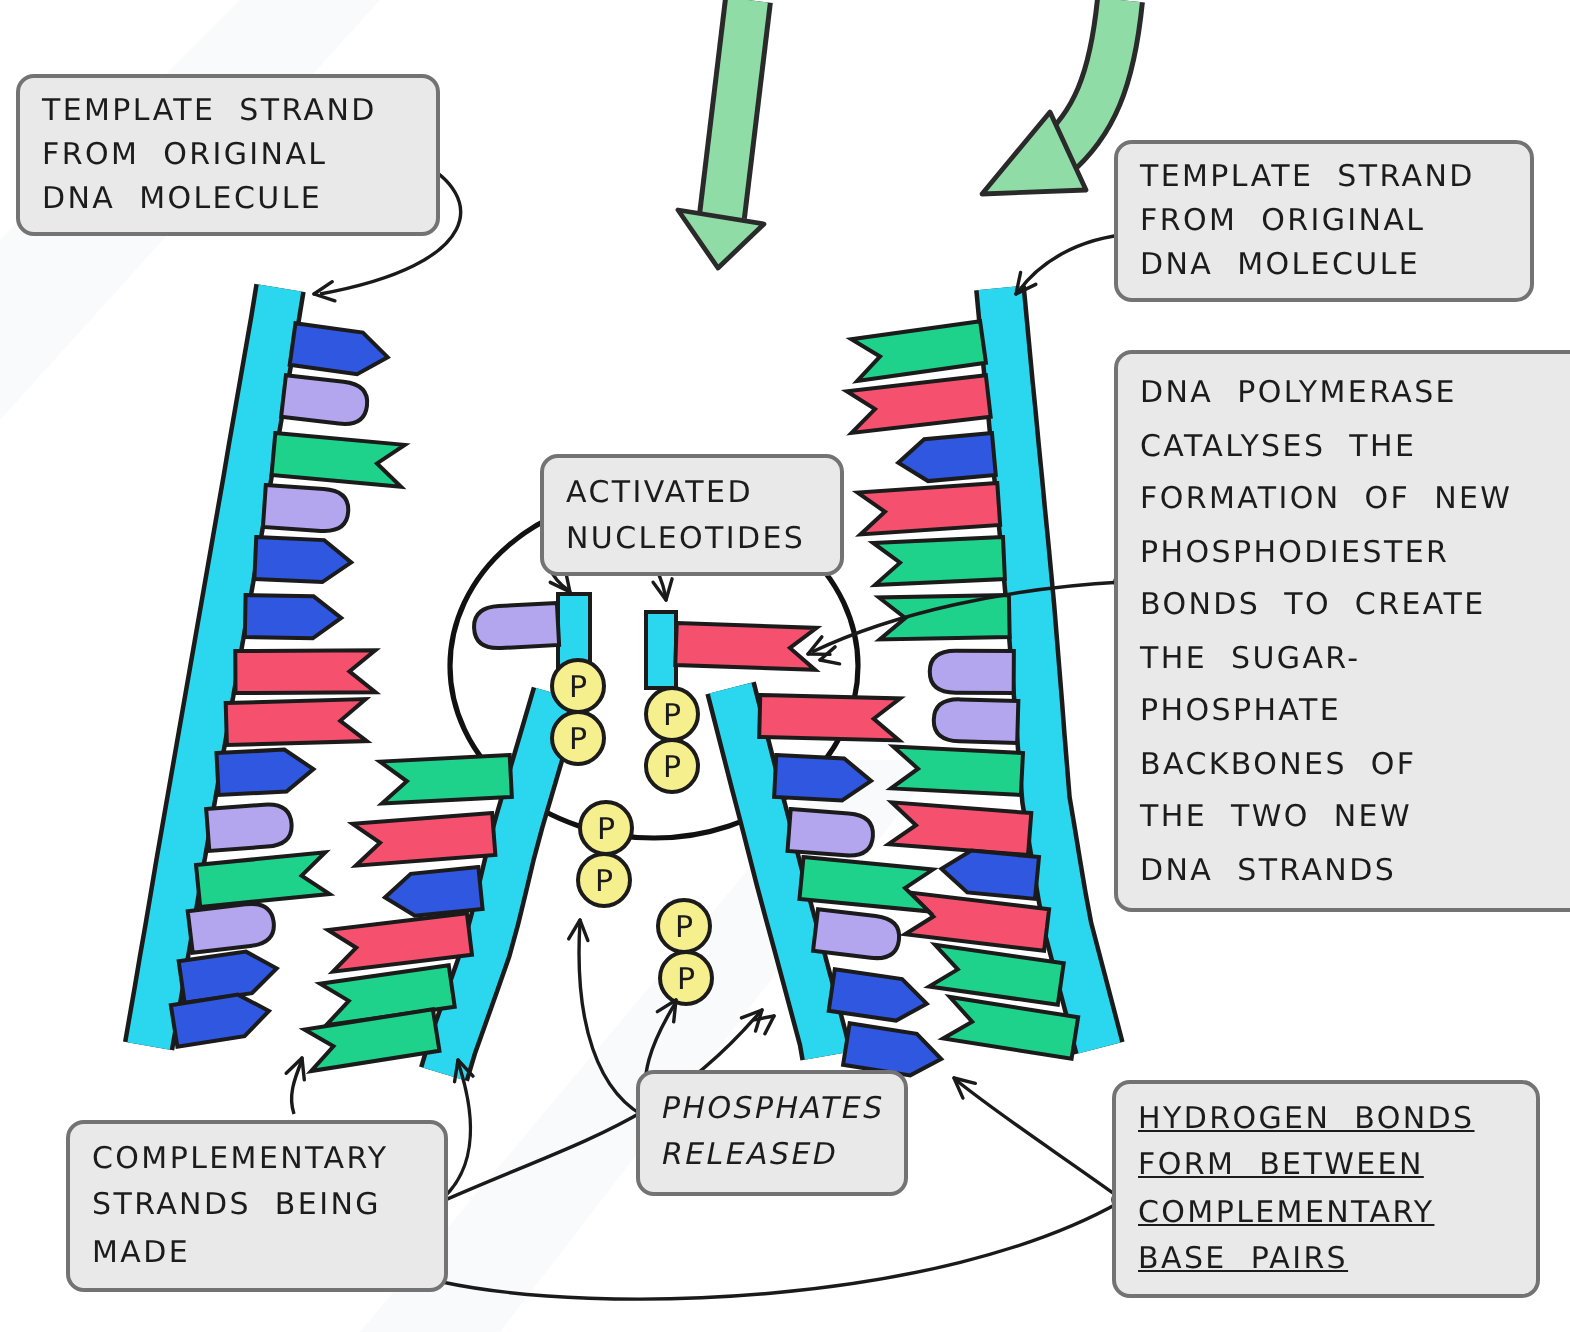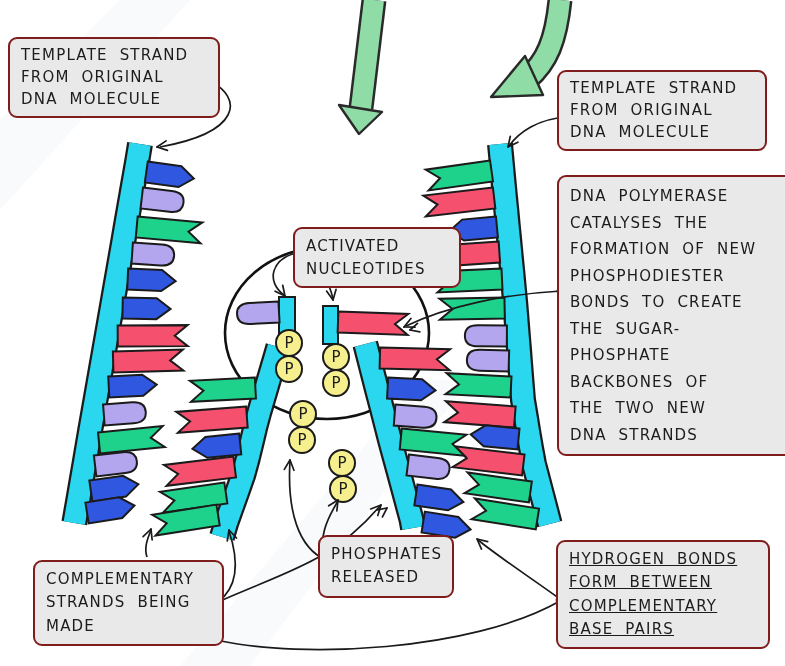--- a/index.html
+++ b/index.html
@@ -5,36 +5,36 @@
   html,body{margin:0;padding:0;background:#ffffff;}
   .stage{
     position:relative;width:785px;height:666px;overflow:hidden;
     background:#ffffff;
     font-family:"DejaVu Sans", sans-serif;
   }
   svg{position:absolute;left:0;top:0;}
   .label{
     position:absolute;
     background:#e9e9e9;
-    border:2px solid #7f1d1d;
+    border:2px solid #737373;
     border-radius:9px;
     padding:6px 11px;
     color:#1c1c1c;
     font-size:15px;
     letter-spacing:1.2px;
     word-spacing:6px;
     line-height:1.45;
     white-space:pre-line;
     box-sizing:border-box;
   }
   .lbl-tl{left:8px;top:37px;width:212px;}
   .lbl-tr{left:557px;top:70px;width:210px;}
   .lbl-poly{left:557px;top:175px;width:238px;line-height:1.77;}
-  .lbl-act{left:293px;top:227px;width:168px;line-height:1.5;}
-  .lbl-phos{left:318px;top:535px;width:136px;line-height:1.55;}
+  .lbl-act{left:270px;top:227px;width:152px;line-height:1.5;}
+  .lbl-phos{left:318px;top:535px;width:136px;line-height:1.55;font-style:italic;}
   .lbl-compl{left:33px;top:560px;width:191px;line-height:1.55;}
   .lbl-hydr{left:556px;top:540px;width:214px;line-height:1.55;text-decoration:underline;}
 </style>
 </head>
 <body>
 
 <div class="stage">
 
   <svg id="diagram" width="785" height="666" viewBox="0 0 785 666">
     <g>

